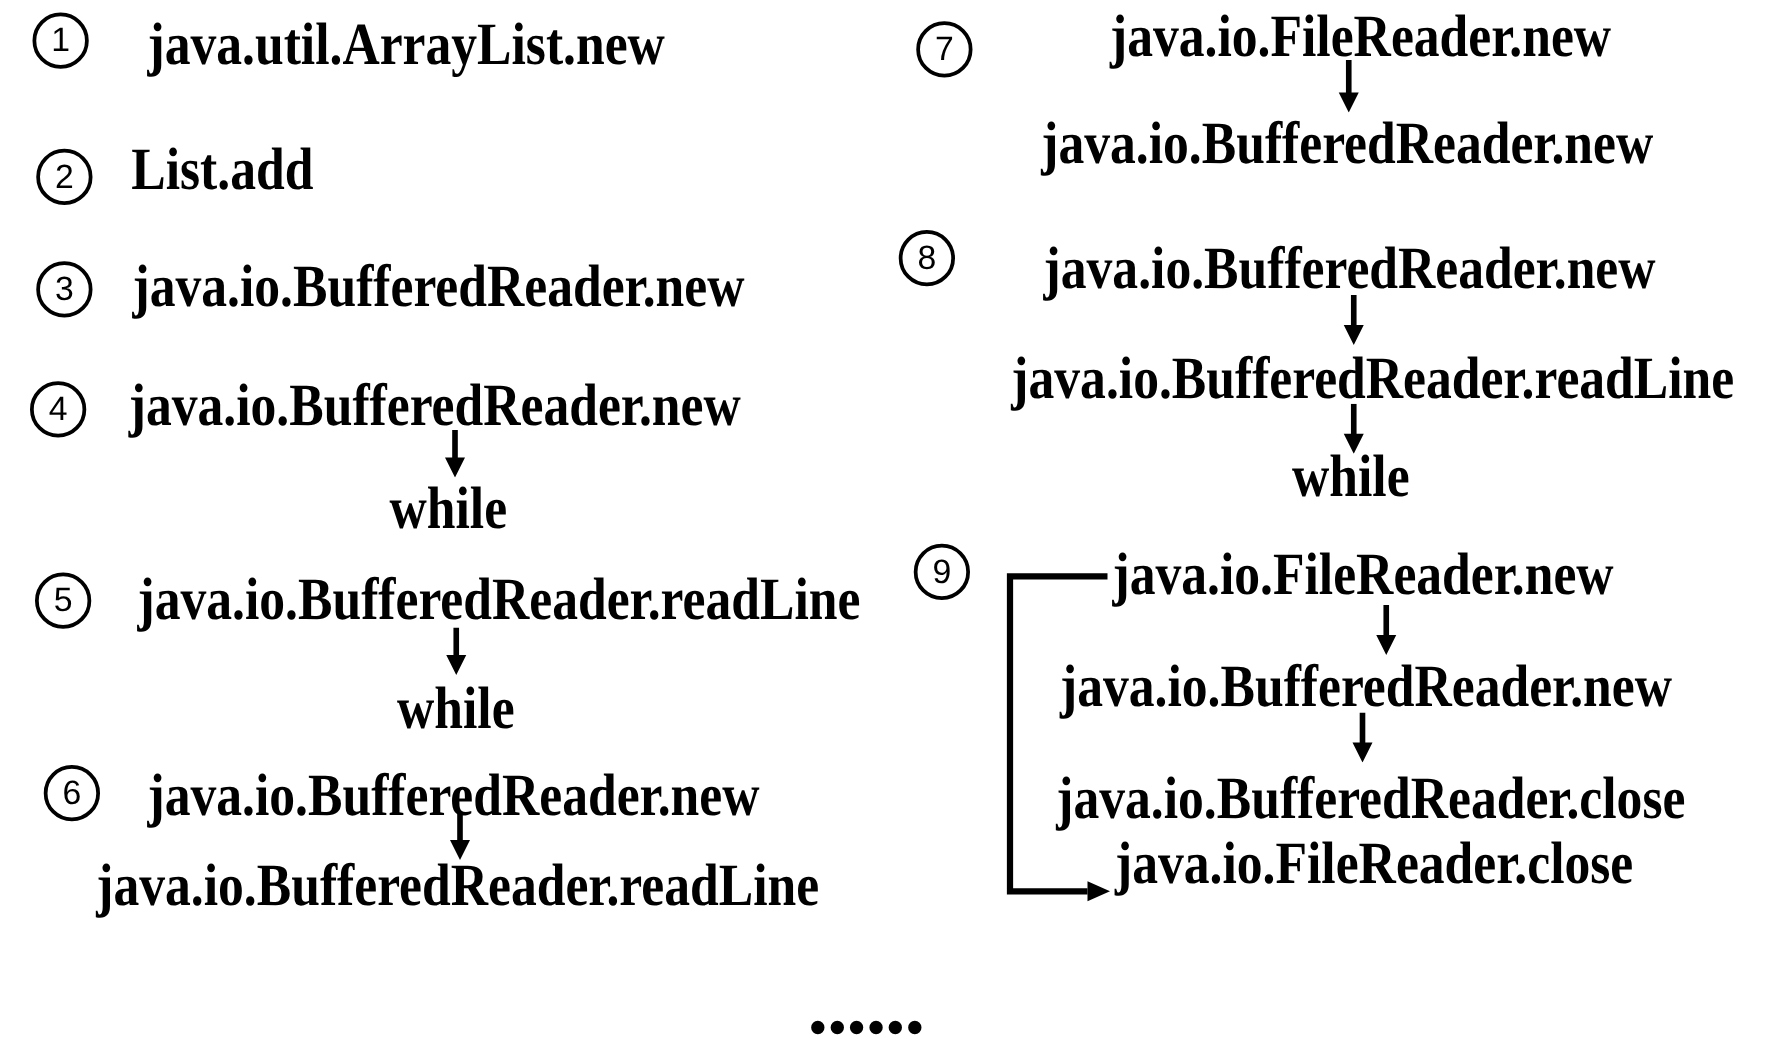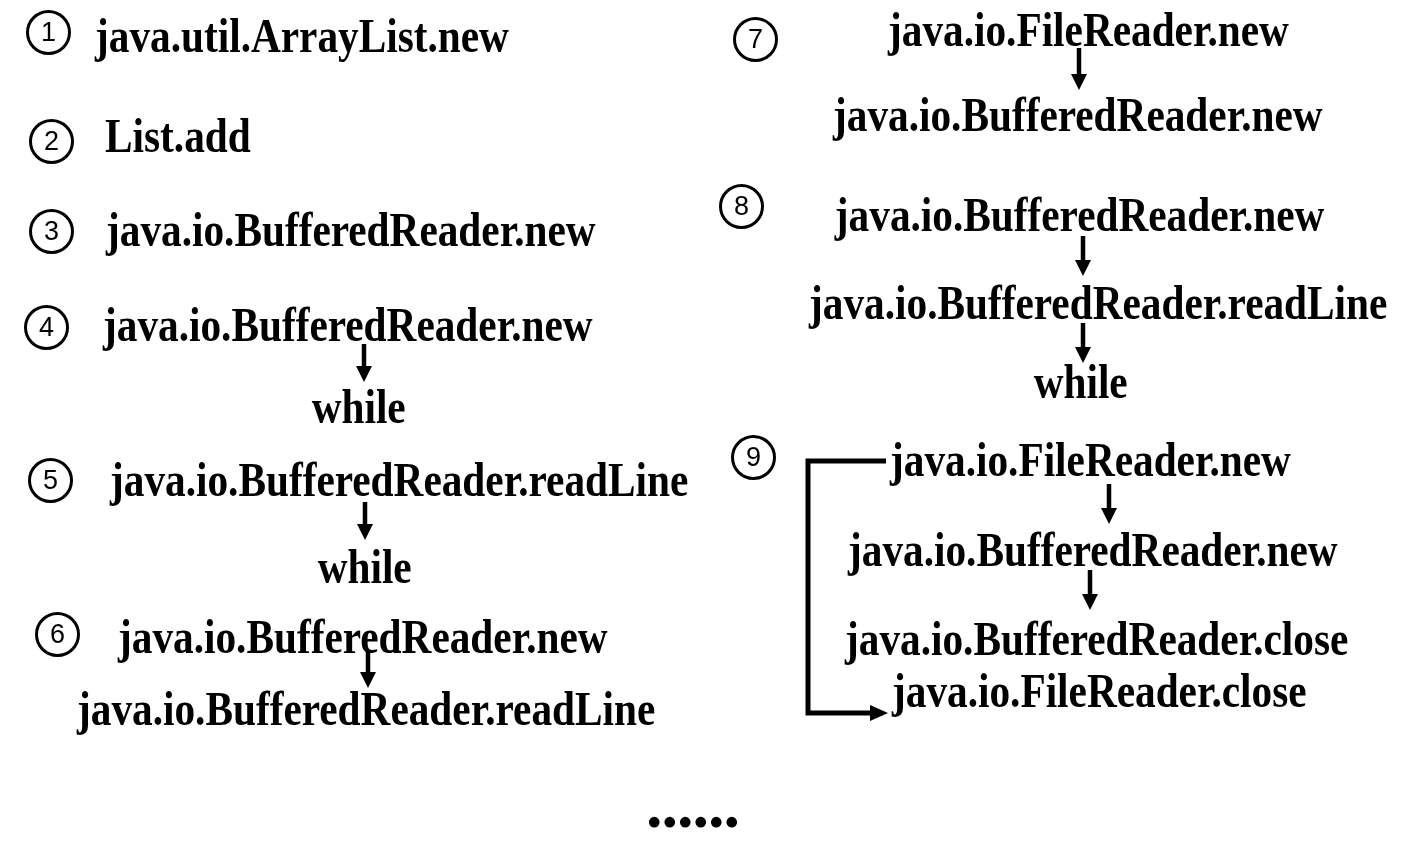--- a/index.html
+++ b/index.html
@@ -34,21 +34,21 @@
 </style>
 </head>
 <body>
 
 <div class="figure">
 
   <div>
     <div class="circle" style="left:26px;top:10px;">
         <span>1</span>
       </div>
-    <div class="node" style="left:95px;top:12px;"><span>java.util.ArrayList.new</span></div>
+    <div class="node" style="left:118px;top:12px;"><span>java.util.ArrayList.new</span></div>
   </div>
 
   <div>
     <div class="circle" style="left:29px;top:119px;">
         <span>2</span>
       </div>
     <div class="node" style="left:105px;top:112px;text-align:center;"><span>List.add</span></div>
   </div>
 
   <div>

